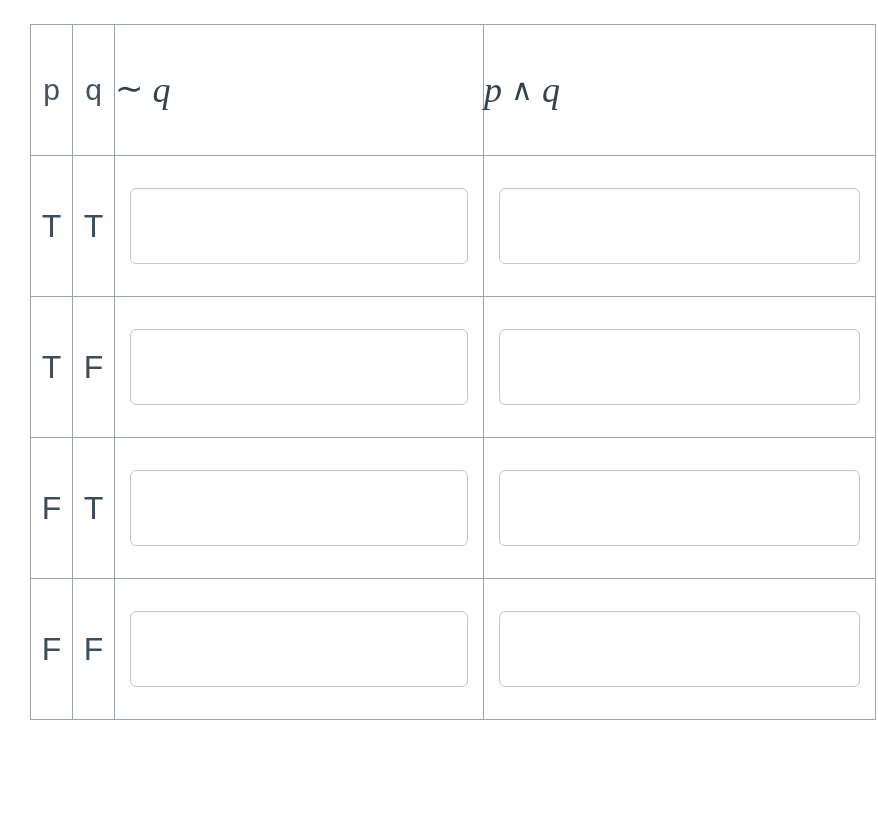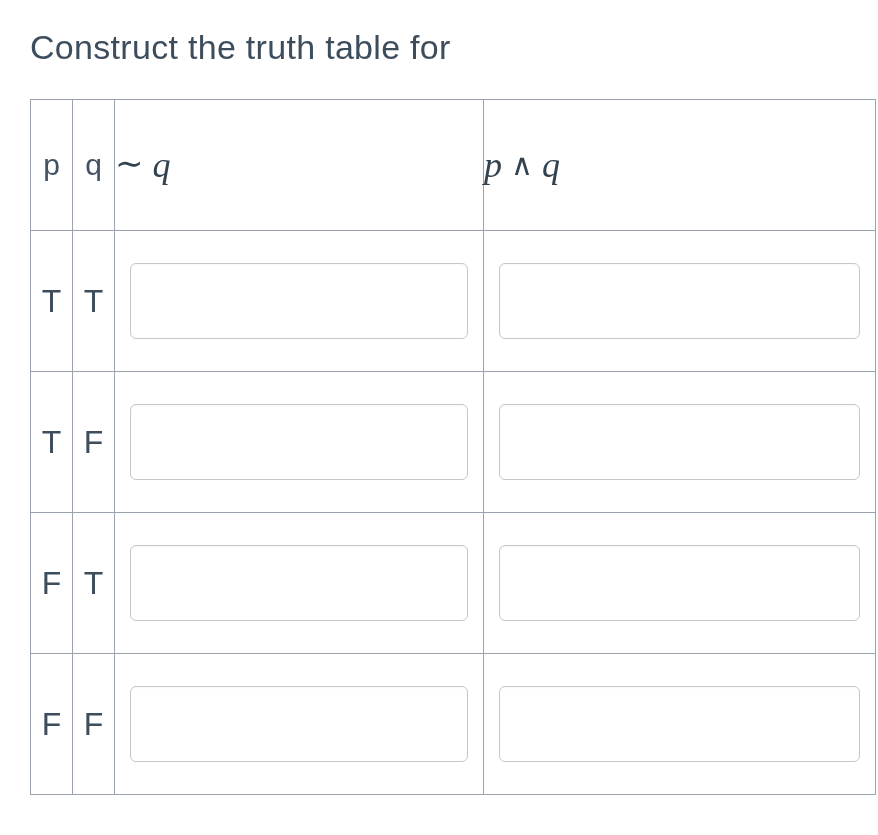--- a/index.html
+++ b/index.html
@@ -94,21 +94,20 @@
     font-size: 24px;
     padding: 6px 12px;
     color: #333;
     outline: none;
   }
 </style>
 </head>
 <body>
 
 <div class="page">
-  <div class="prompt">Construct the truth table for</div>
 
   <table class="truth">
     <colgroup>
       <col class="pcol">
         <col class="qcol">
         <col class="c3">
         <col class="c4">
     </colgroup>
     <tbody>
         <tr class="hdr-row">

